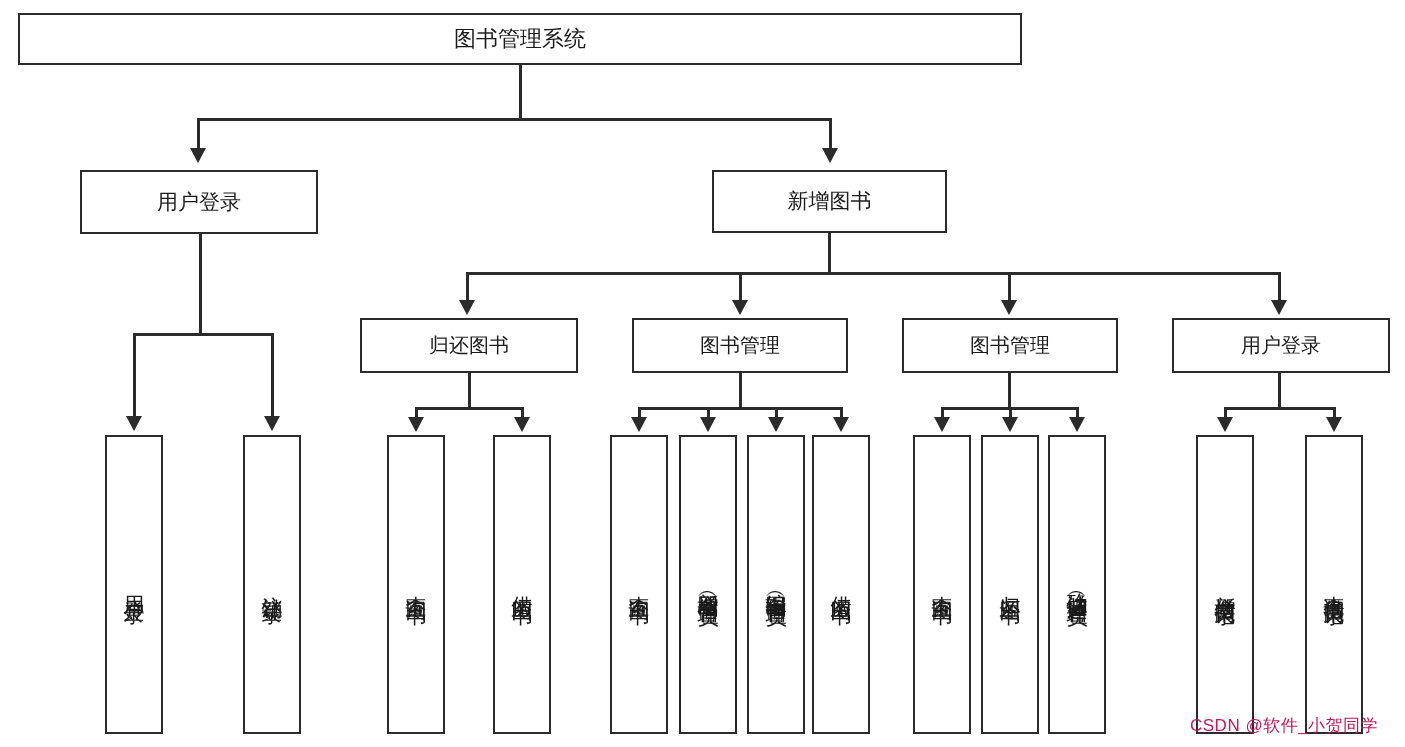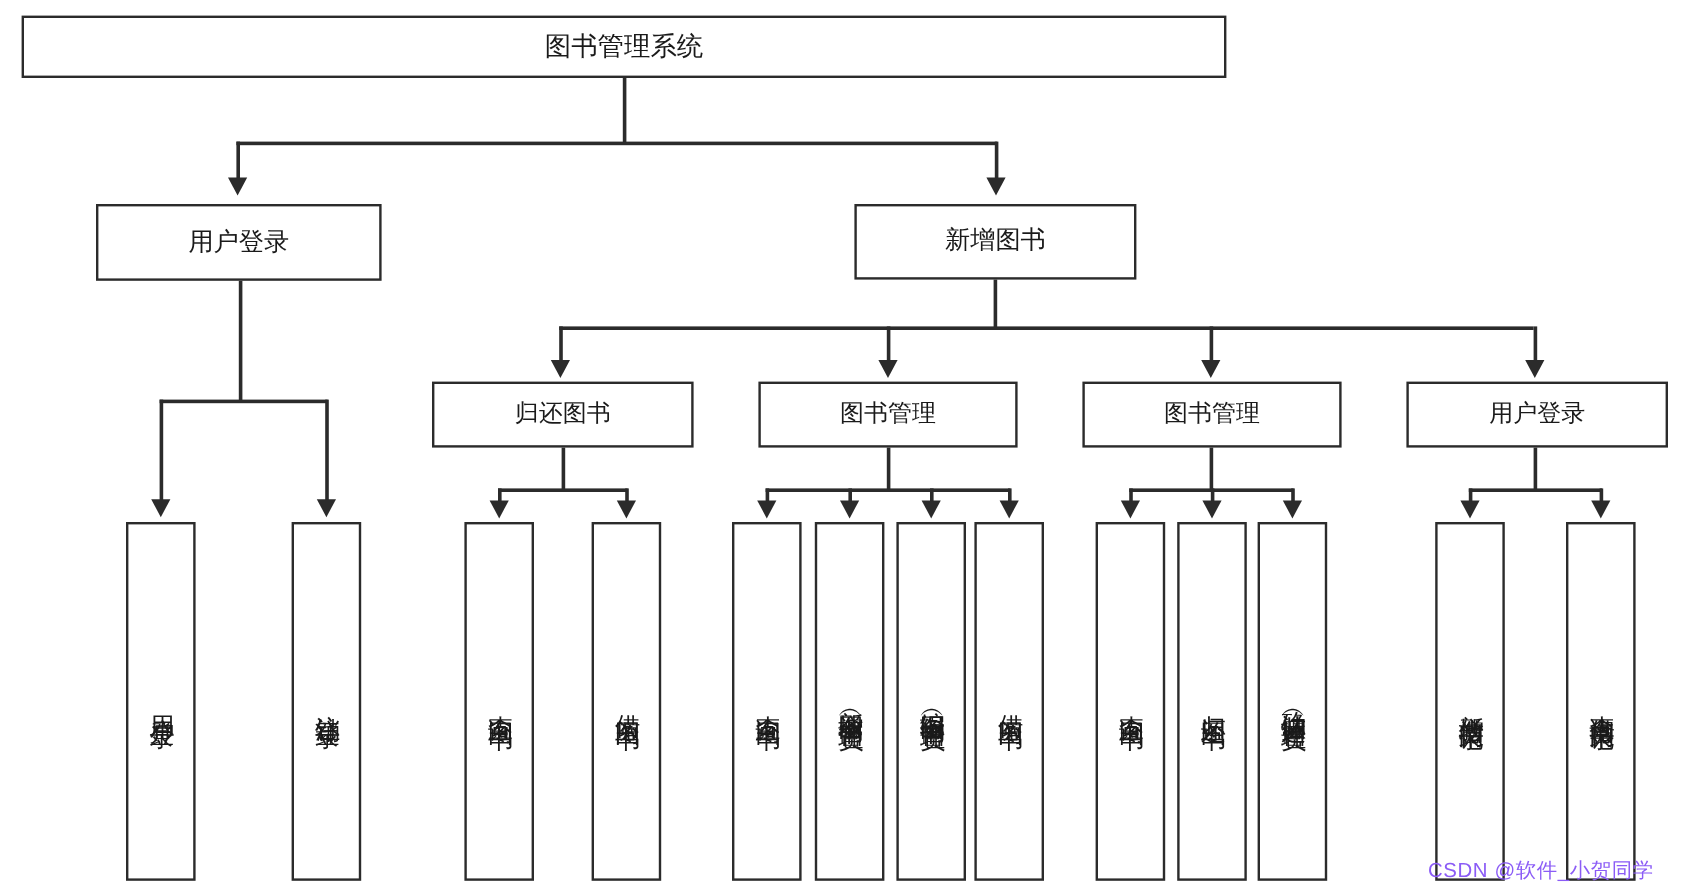--- a/index.html
+++ b/index.html
@@ -56,21 +56,21 @@
   .arrow {
     position: absolute;
     width: 0;
     height: 0;
     border-left: 8px solid transparent;
     border-right: 8px solid transparent;
     border-top: 15px solid #2b2b2b;
   }
   .watermark {
     position: absolute;
-    color: #8b5cf6;
+    color: #be185d;
     font-size: 17px;
     white-space: nowrap;
     letter-spacing: 0.5px;
   }
 </style>
 </head>
 <body>
 
 <div id="canvas">
 

